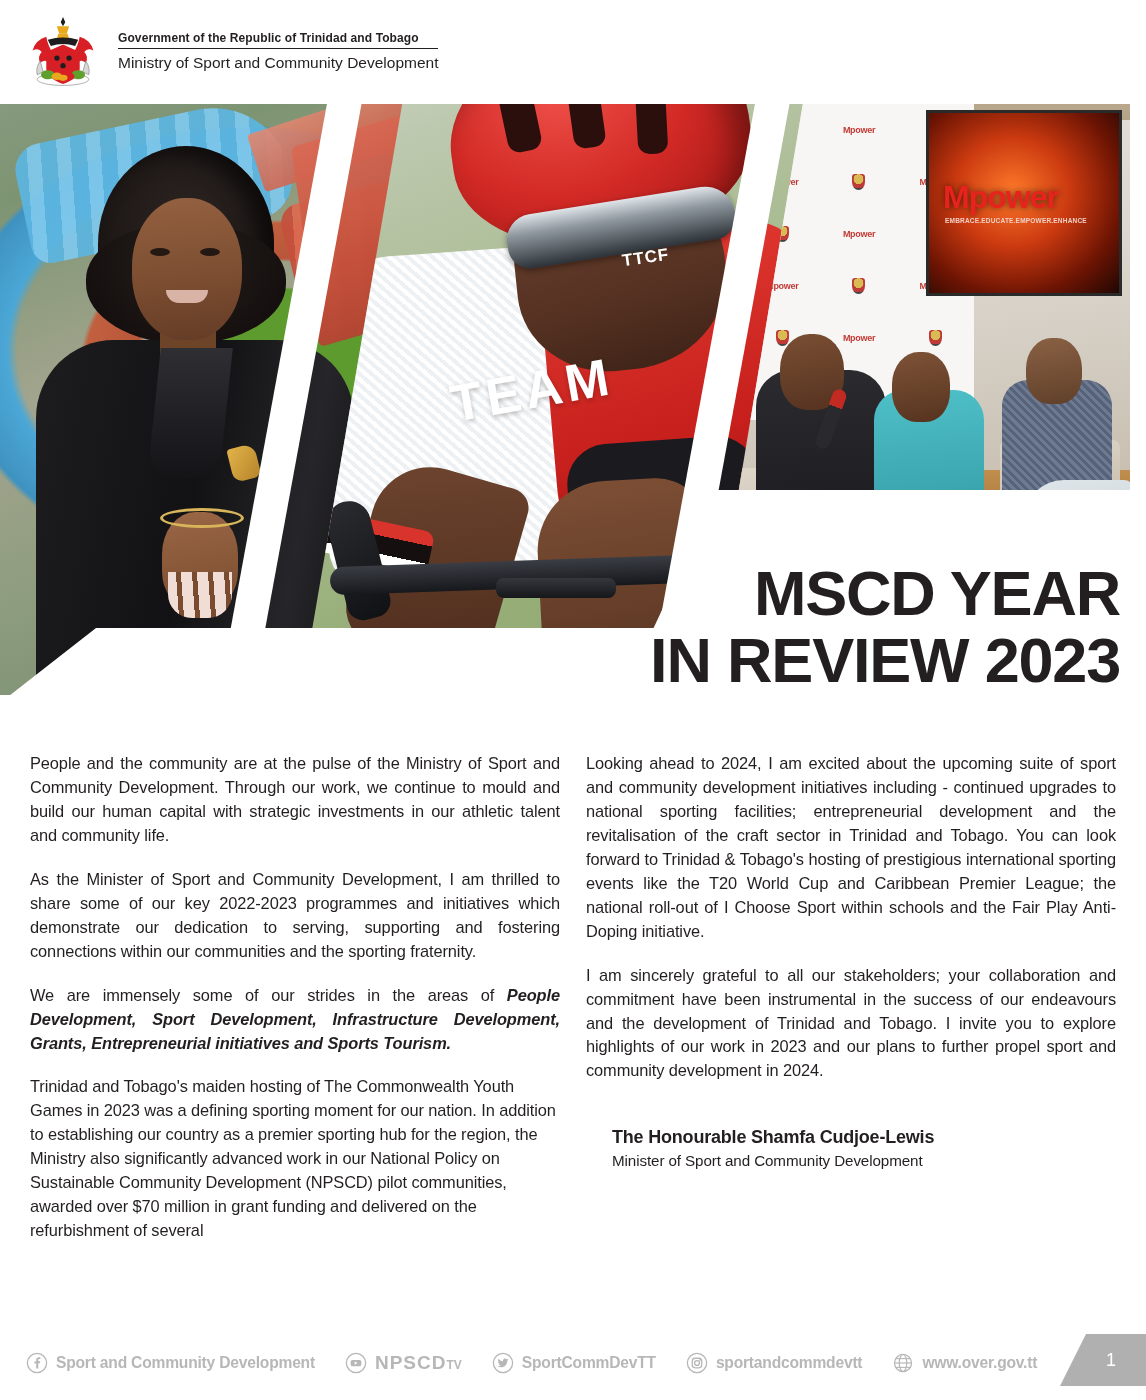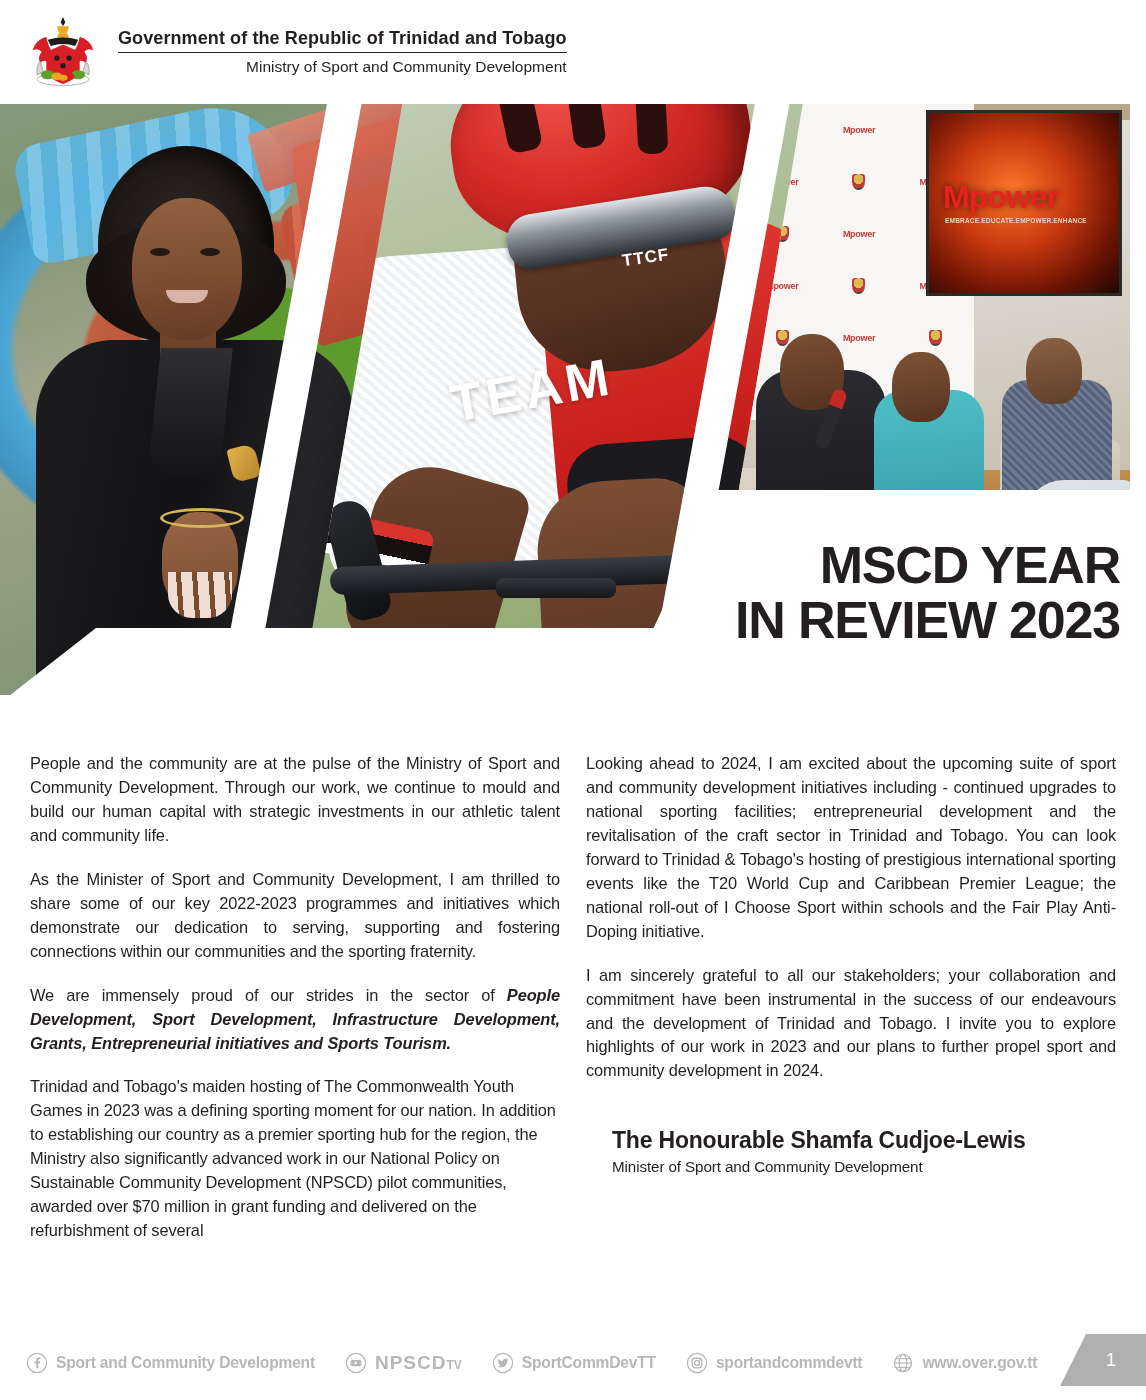--- a/index.html
+++ b/index.html
@@ -34,21 +34,21 @@
     height: 76px;
     flex: 0 0 auto;
     margin-right: 16px;
   }
   .gov-lines {
     display: flex;
     flex-direction: column;
     justify-content: center;
   }
   .gov-line1 {
-    font-size: 18px;
+    font-size: 12px;
     font-weight: bold;
     letter-spacing: 0.1px;
     color: #231f20;
     line-height: 1.35;
     padding-bottom: 2px;
     border-bottom: 1.6px solid #231f20;
     white-space: nowrap;
   }
   .gov-line2 {
     font-size: 15.5px;
@@ -593,26 +593,26 @@
   }
   .wedge-bottom {
     left: 0; top: 695px;
     width: 1146px; height: 22px;
   }
 
   
   .hero-title {
     position: absolute;
     right: 26px;
-    top: 538px;
+    top: 560px;
     z-index: 25;
     text-align: right;
     font-family: "Liberation Sans", sans-serif;
     font-weight: bold;
-    font-size: 52px;
+    font-size: 63px;
     line-height: 1.06;
     letter-spacing: -1.2px;
     color: #231f20;
   }
   .hero-title .l2 { display: block; }
 
   
   .content {
     position: absolute;
     top: 752px; left: 0;
@@ -639,21 +639,21 @@
   .col p.last { margin-bottom: 0; text-align: left; }
   .col p .em {
     font-style: italic;
     font-weight: bold;
   }
   .signature {
     margin-top: 44px;
     margin-left: 26px;
   }
   .sig-name {
-    font-size: 23px;
+    font-size: 18px;
     font-weight: bold;
     color: #231f20;
     letter-spacing: -.2px;
     margin-bottom: 4px;
   }
   .sig-role {
     font-size: 15.2px;
     color: #231f20;
     letter-spacing: -.1px;
   }
@@ -854,21 +854,21 @@
     <div class="gov-line1">Government of the Republic of Trinidad and Tobago</div>
     <div class="gov-line2">Ministry of Sport and Community Development</div>
   </div>
 </div>
 
 <div class="content">
 
   <div class="col">
     <p>People and the community are at the pulse of the Ministry of Sport and Community Development. Through our work, we continue to mould and build our human capital with strategic investments in our athletic talent and community life.</p>
     <p>As the Minister of Sport and Community Development, I am thrilled to share some of our key 2022-2023 programmes and initiatives which demonstrate our dedication to serving, supporting and fostering connections within our communities and the sporting fraternity.</p>
-    <p><span>We are immensely proud of our strides in the sector of </span><span class="em">People Development, Sport Development, Infrastructure Development, Grants, Entrepreneurial initiatives and Sports Tourism.</span></p>
+    <p><span>We are immensely some of our strides in the areas of </span><span class="em">People Development, Sport Development, Infrastructure Development, Grants, Entrepreneurial initiatives and Sports Tourism.</span></p>
     <p class="last">Trinidad and Tobago's maiden hosting of The Commonwealth Youth Games in 2023 was a defining sporting moment for our nation. In addition to establishing our country as a premier sporting hub for the region, the Ministry also significantly advanced work in our National Policy on Sustainable Community Development (NPSCD) pilot communities, awarded over $70 million in grant funding and delivered on the refurbishment of several</p>
   </div>
 
   <div class="col">
     <p>Looking ahead to 2024, I am excited about the upcoming suite of  sport and community development initiatives including - continued upgrades to national sporting facilities; entrepreneurial development and the revitalisation of the craft sector in Trinidad and Tobago. You can look forward to Trinidad &amp; Tobago's  hosting of prestigious international sporting events like the T20 World Cup and Caribbean Premier League; the national roll-out of I Choose Sport within schools and the Fair Play Anti-Doping initiative.</p>
     <p>I am sincerely grateful to all our stakeholders; your collaboration and commitment have been instrumental in the success of our endeavours and the development of Trinidad and Tobago. I invite you to explore highlights of our work in 2023 and our plans to further propel sport and community development in 2024.</p>
     <div class="signature">
       <div class="sig-name">The Honourable Shamfa Cudjoe-Lewis</div>
       <div class="sig-role">Minister of Sport and Community Development</div>
     </div>

